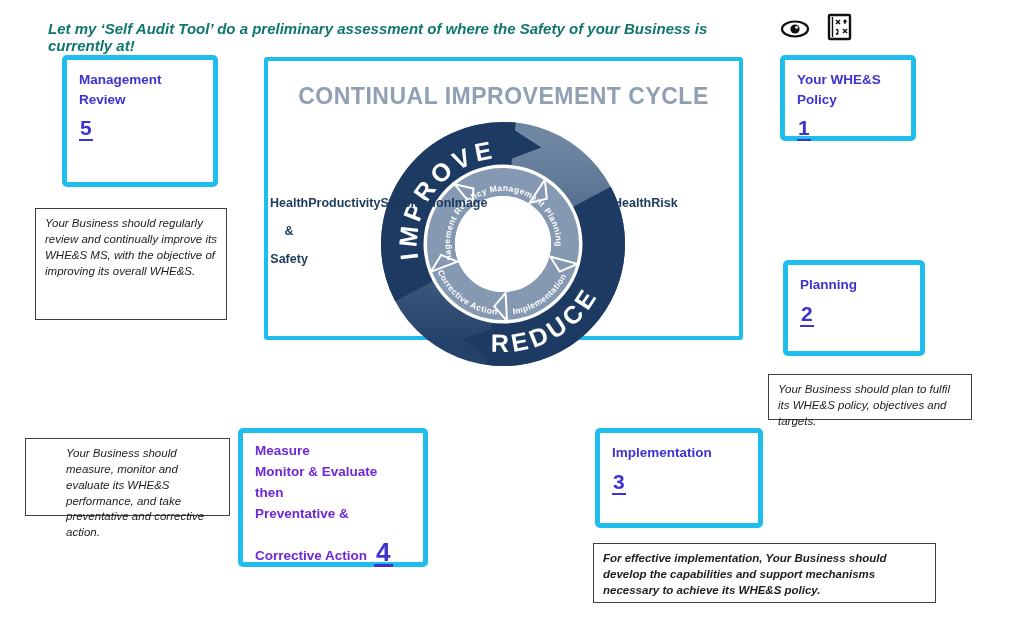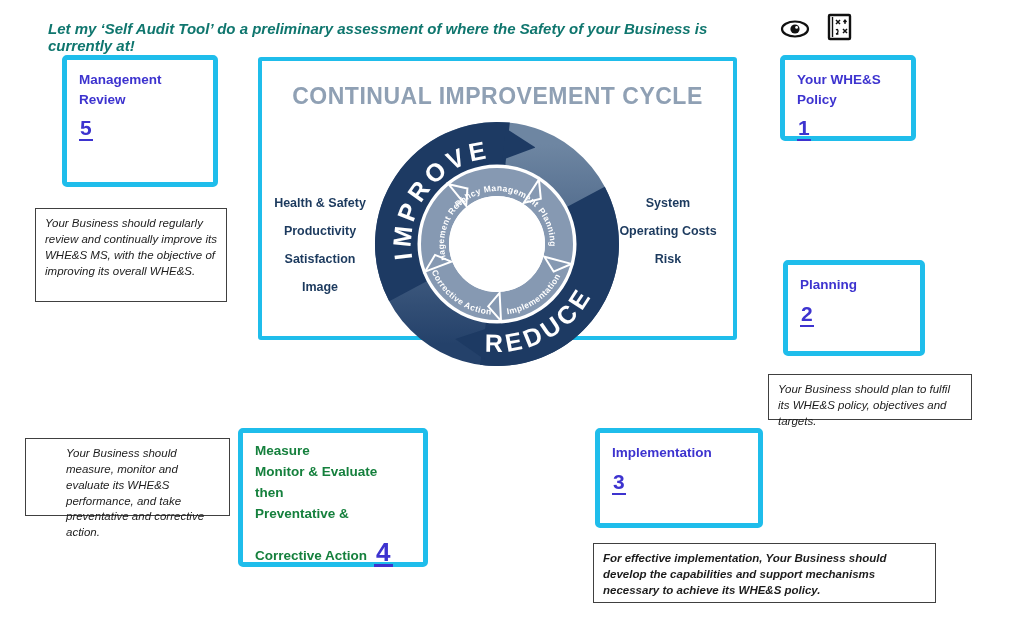--- a/index.html
+++ b/index.html
@@ -22,36 +22,36 @@
   .step-num {
     display:inline-block; color:#3d33cf; font-weight:bold; font-size:21px;
     border-bottom:2px solid #3d33cf; line-height:1.1; margin-top:7px; padding:0 1px;
   }
   .desc-box {
     position:absolute; background:#fff; border:1px solid #404040;
     padding:7px 9px; font-size:11.5px; font-style:italic; color:#1c1c1c; line-height:1.38;
   }
 
   .center-box {
-    position:absolute; left:258px; top:57px; width:479px; height:283px;
+    position:absolute; left:264px; top:57px; width:479px; height:283px;
     background:#fff; border:4px solid #1fbdeb; border-radius:3px;
   }
   .cycle-title {
     position:absolute; left:0; right:0; top:22px; text-align:center;
     font-size:23px; font-weight:bold; color:#8fa0b4; letter-spacing:0.5px;
   }
   #cycle { position:absolute; left:95px; top:43px; width:280px; height:280px; }
-  .side-list { position:absolute; display:flex; flex-direction:column; }
+  .side-list { position:absolute; display:flex; }
   .side-list div {
     text-align:center; font-size:12.5px; font-weight:bold; color:#1c3a5e; height:28px; line-height:28px;
   }
   .list-left  { left:2px;  top:128px; width:112px; }
   .list-right { left:345px; top:128px; width:122px; }
 
-  .measure-line { color:#15803d; font-weight:bold; font-size:13.5px; line-height:1.55; }
+  .measure-line { color:#6d28d9; font-weight:bold; font-size:13.5px; line-height:1.55; }
   .measure-last { display:flex; align-items:flex-end; gap:7px; margin-top:16px; }
   .measure-last .big-num {
     font-size:26px; font-weight:bold; color:#3d33cf; line-height:0.9;
     border-bottom:3px solid #3d33cf; padding:0 2px;
   }
 </style>
 </head>
 <body>
 
 <div id="page">
@@ -86,21 +86,21 @@
     <div class="step-label">Your WHE&amp;S Policy</div>
     <div><span class="step-num">1</span></div>
   </div>
 
   <div class="cyan-box" style="left:783px; top:260px; width:142px; height:96px;">
     <div class="step-label">Planning</div>
     <div><span class="step-num">2</span></div>
   </div>
   <div class="desc-box" style="left:768px; top:374px; width:204px; height:46px;">Your Business should plan to fulfil its WHE&amp;S policy, objectives and targets.</div>
 
-  <div class="desc-box" style="left:35px; top:208px; width:192px; height:94px;">Your Business should regularly review and continually improve its WHE&amp;S MS, with the objective of improving its overall WHE&amp;S.</div>
+  <div class="desc-box" style="left:35px; top:208px; width:192px; height:112px;">Your Business should regularly review and continually improve its WHE&amp;S MS, with the objective of improving its overall WHE&amp;S.</div>
 
   <div class="desc-box" style="left:25px; top:438px; width:205px; height:78px;padding-left:40px;">Your Business should measure, monitor and evaluate its WHE&amp;S performance, and take preventative and corrective action.</div>
 
   <div class="cyan-box" style="left:238px; top:428px; width:190px; height:139px; padding-top:8px;">
     <div class="measure-line">Measure</div>
     <div class="measure-line">Monitor &amp; Evaluate</div>
     <div class="measure-line">then</div>
     <div class="measure-line">Preventative &amp;</div>
     <div class="measure-last">
       <span class="measure-line">Corrective Action</span>
@@ -152,19 +152,18 @@
           <text font-size="8.5" font-weight="bold" letter-spacing="0.4" fill="#fff" font-family="Liberation Sans,sans-serif"><textPath href="#tp3" startOffset="50%" text-anchor="middle">Corrective Action</textPath></text>
           <text font-size="8.5" font-weight="bold" letter-spacing="0.4" fill="#fff" font-family="Liberation Sans,sans-serif"><textPath href="#tp4" startOffset="50%" text-anchor="middle">Management Review</textPath></text>
         </svg></div>
     <div class="side-list list-left">
       <div>Health &amp; Safety</div>
       <div>Productivity</div>
       <div>Satisfaction</div>
       <div>Image</div>
     </div>
     <div class="side-list list-right">
-      <div>System</div>
-      <div>Operating Costs</div>
+      <div>Health</div>
       <div>Risk</div>
     </div>
   </div>
 
 </div>
 
 </body></html>

